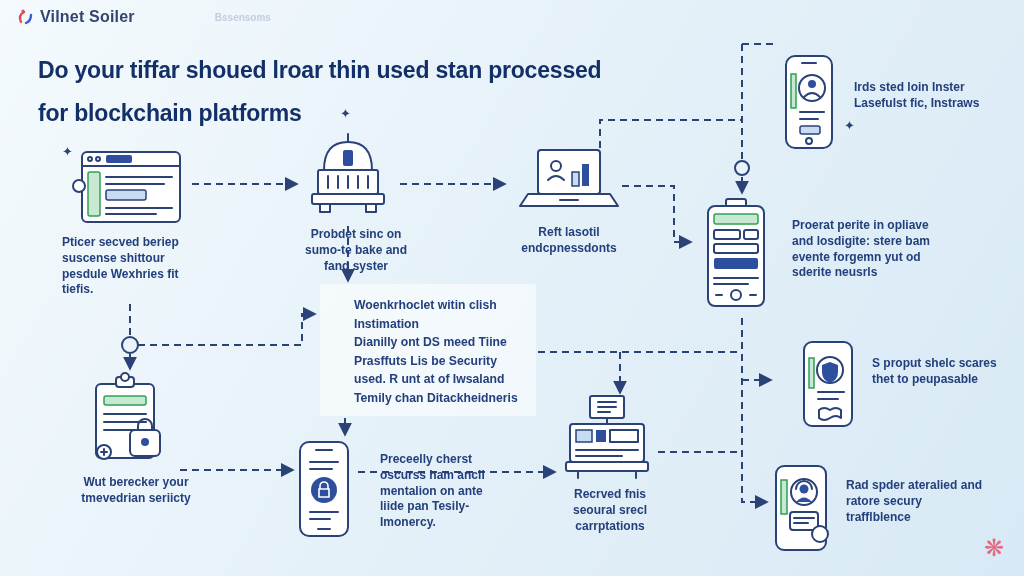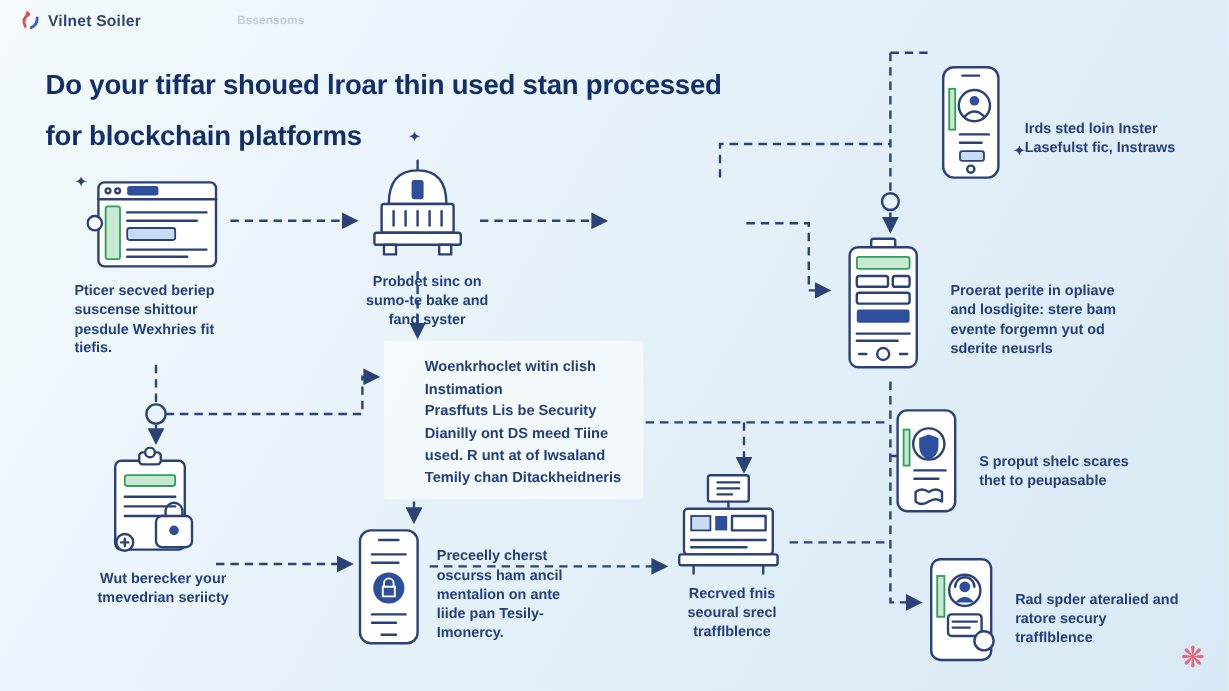--- a/index.html
+++ b/index.html
@@ -2,27 +2,27 @@
 <html><head>
 <meta charset="utf-8">
 <style>
   * { margin:0; padding:0; box-sizing:border-box; }
   html,body { width:1024px; height:576px; }
   body { font-family:"Liberation Sans", sans-serif; }
   .canvas { position:relative; width:1024px; height:576px; overflow:hidden;
     background:linear-gradient(120deg,#f4fafd 0%, #e7f2f9 40%, #d8e9f5 100%); }
   .connectors { position:absolute; inset:0; z-index:1; pointer-events:none; }
   .brand { position:absolute; left:16px; top:8px; display:flex; align-items:center; gap:6px; z-index:3; }
-  .brand .name { font-size:13px; font-weight:700; color:#33456f; letter-spacing:.2px; }
+  .brand .name { font-size:16px; font-weight:700; color:#33456f; letter-spacing:.2px; }
   .brand .name2 { font-size:10px; font-weight:600; color:#c2cedd; margin-left:38px;padding-left:36px; }
   .title { position:absolute; left:38px; top:42px; z-index:3; width:640px;
     font-size:23px; font-weight:700; color:#132f68; line-height:1.28; letter-spacing:-0.2px; }
   .title span { display:block;margin-top:14px; }
   .node { position:absolute; z-index:2; }
-  .node.row { display:flex; align-items:center; }
+  .node.row { display:flex; align-items:flex-start; }
   .caption { font-size:12px; line-height:1.32; font-weight:600; color:#24407c; margin-top:7px; }
   .caption.center { text-align:center; }
   .panel { position:absolute; left:320px; top:284px; width:216px; height:132px; z-index:2;
     background:rgba(255,255,255,0.55); border-radius:2px; padding:12px 6px 8px 34px; }
   .panel .line { font-size:12.2px; font-weight:600; color:#24407c; line-height:18.5px; }
   .sparkle { position:absolute; z-index:2; color:#2b4277; font-size:13px; }
   .corner-logo { position:absolute; left:984px; top:534px; z-index:3; color:#e56a80; font-size:24px; }
   .ill { display:block; }
   .s  { stroke:#2b4277; stroke-width:2; fill:none; stroke-linecap:round; stroke-linejoin:round; }
   .sw { stroke:#2b4277; stroke-width:2; fill:#ffffff; stroke-linejoin:round; }
@@ -114,20 +114,32 @@
       <line class="s" x1="48" y1="50" x2="48" y2="62"></line>
       <line class="s" x1="58" y1="50" x2="58" y2="62"></line>
       <line class="s" x1="68" y1="50" x2="68" y2="62"></line>
       <rect class="sw" x="12" y="68" width="72" height="10" rx="2"></rect>
       <rect class="sw" x="20" y="78" width="10" height="8"></rect>
       <rect class="sw" x="66" y="78" width="10" height="8"></rect>
     </svg>
     <div class="caption center" style="width:112px">Probdet sinc on sumo-te bake and fand syster</div>
   </div>
 
+  <div class="node" style="left:514px;top:146px;width:115px">
+    <svg class="ill" width="102" height="72" viewBox="0 0 102 72" style="margin-left:4px">
+      <rect class="sw" x="20" y="4" width="62" height="44" rx="3"></rect>
+      <circle class="s" cx="38" cy="20" r="5"></circle>
+      <path class="s" d="M30 34 Q38 26 46 34"></path>
+      <rect class="lb" x="54" y="26" width="7" height="14"></rect>
+      <rect class="bf" x="64" y="18" width="7" height="22"></rect>
+      <path class="sw" d="M10 48 H92 L100 60 H2 Z"></path>
+      <path class="s" d="M42 54 h18"></path>
+    </svg>
+    <div class="caption center" style="width:110px">Reft lasotil endcpnessdonts</div>
+  </div>
 
   <div class="node row" style="left:778px;top:52px">
     <svg class="ill" width="62" height="100" viewBox="0 0 62 100">
       <rect class="sw" x="8" y="4" width="46" height="92" rx="9"></rect>
       <line class="s" x1="24" y1="11" x2="38" y2="11"></line>
       <rect class="gf" x="13" y="22" width="5" height="34"></rect>
       <circle class="s" cx="34" cy="36" r="13"></circle>
       <circle class="bf" cx="34" cy="32" r="4"></circle>
       <path class="s" d="M26 45 q8 -8 16 0"></path>
       <line class="s" x1="22" y1="60" x2="46" y2="60"></line>
@@ -151,22 +163,22 @@
       <line class="s" x1="18" y1="88" x2="52" y2="88"></line>
       <circle class="s" cx="40" cy="99" r="5"></circle>
       <path class="s" d="M20 99 h6 M54 99 h6"></path>
     </svg>
     <div class="caption" style="width:152px;margin-left:16px;margin-top:22px">Proerat perite in opliave and losdigite: stere bam evente forgemn yut od sderite neusrls</div>
   </div>
 
   <div class="panel">
     <div class="line">Woenkrhoclet witin clish</div>
     <div class="line">Instimation</div>
+    <div class="line">Dianilly ont DS meed Tiine</div>
     <div class="line">Prasffuts Lis be Security</div>
-    <div class="line">Dianilly ont DS meed Tiine</div>
     <div class="line">used. R unt at of Iwsaland</div>
     <div class="line">Temily chan Ditackheidneris</div>
   </div>
 
   <div class="node" style="left:80px;top:372px;width:120px">
     <svg class="ill" width="96" height="96" viewBox="0 0 96 96">
       <rect class="sw" x="16" y="12" width="58" height="74" rx="5"></rect>
       <rect class="sw" x="36" y="5" width="18" height="10" rx="3"></rect>
       <circle class="sw" cx="45" cy="5" r="4"></circle>
       <rect class="gf" x="24" y="24" width="42" height="9" rx="2"></rect>
@@ -187,42 +199,42 @@
       <rect class="sw" x="4" y="4" width="48" height="94" rx="9"></rect>
       <line class="s" x1="20" y1="12" x2="36" y2="12"></line>
       <line class="s" x1="14" y1="24" x2="42" y2="24"></line>
       <line class="s" x1="14" y1="31" x2="36" y2="31"></line>
       <circle class="bf" cx="28" cy="52" r="13"></circle>
       <path d="M24 51 v-3 a4 4 0 0 1 8 0 v3 M23 51 h10 v8 h-10 z" stroke="#ffffff" stroke-width="1.6" fill="none"></path>
       <line class="s" x1="14" y1="74" x2="42" y2="74"></line>
       <line class="s" x1="14" y1="81" x2="34" y2="81"></line>
       <line class="s" x1="22" y1="91" x2="34" y2="91"></line>
     </svg>
-    <div class="caption" style="width:118px;margin-left:12px;margin-top:14px">Preceelly cherst oscurss ham ancil mentalion on ante liide pan Tesily-Imonercy.</div>
+    <div class="caption" style="width:118px;margin-left:28px;margin-top:14px">Preceelly cherst oscurss ham ancil mentalion on ante liide pan Tesily-Imonercy.</div>
   </div>
 
   <div class="node" style="left:558px;top:394px;width:110px">
     <svg class="ill" width="98" height="86" viewBox="0 0 98 86">
       <rect class="sw" x="32" y="2" width="34" height="22" rx="2"></rect>
       <path class="s" d="M40 8 h18 M40 13 h18 M40 18 h12"></path>
       <line class="s" x1="49" y1="24" x2="49" y2="30"></line>
       <rect class="sw" x="12" y="30" width="74" height="38" rx="3"></rect>
       <rect class="lb" x="18" y="36" width="16" height="12"></rect>
       <rect class="bf" x="38" y="36" width="10" height="12"></rect>
       <rect class="s" x="52" y="36" width="28" height="12"></rect>
       <line class="s" x1="18" y1="56" x2="80" y2="56"></line>
       <line class="s" x1="18" y1="62" x2="64" y2="62"></line>
       <rect class="sw" x="8" y="68" width="82" height="9" rx="2"></rect>
       <line class="s" x1="20" y1="77" x2="20" y2="84"></line>
       <line class="s" x1="78" y1="77" x2="78" y2="84"></line>
     </svg>
-    <div class="caption center" style="width:104px">Recrved fnis seoural srecl trafflblence</div>
-  </div>
-
-  <div class="node row" style="left:744px;top:338px">
+    <div class="caption center" style="width:104px">Recrved fnis seoural srecl carrptations</div>
+  </div>
+
+  <div class="node row" style="left:800px;top:338px">
     <svg class="ill" width="56" height="92" viewBox="0 0 56 92">
       <rect class="sw" x="4" y="4" width="48" height="84" rx="8"></rect>
       <rect class="gf" x="9" y="20" width="5" height="30"></rect>
       <circle class="s" cx="30" cy="32" r="13"></circle>
       <path class="bf" d="M30 24 l8 3 v7 q0 8 -8 11 q-8 -3 -8 -11 v-7 z"></path>
       <line class="s" x1="18" y1="54" x2="44" y2="54"></line>
       <line class="s" x1="18" y1="61" x2="38" y2="61"></line>
       <path class="s" d="M19 72 q5 -4 11 0 q6 -4 11 0 v8 q-5 -4 -11 0 q-6 4 -11 0 z"></path>
     </svg>
     <div class="caption" style="width:132px;margin-left:16px;margin-top:18px">S proput shelc scares thet to peupasable</div>

